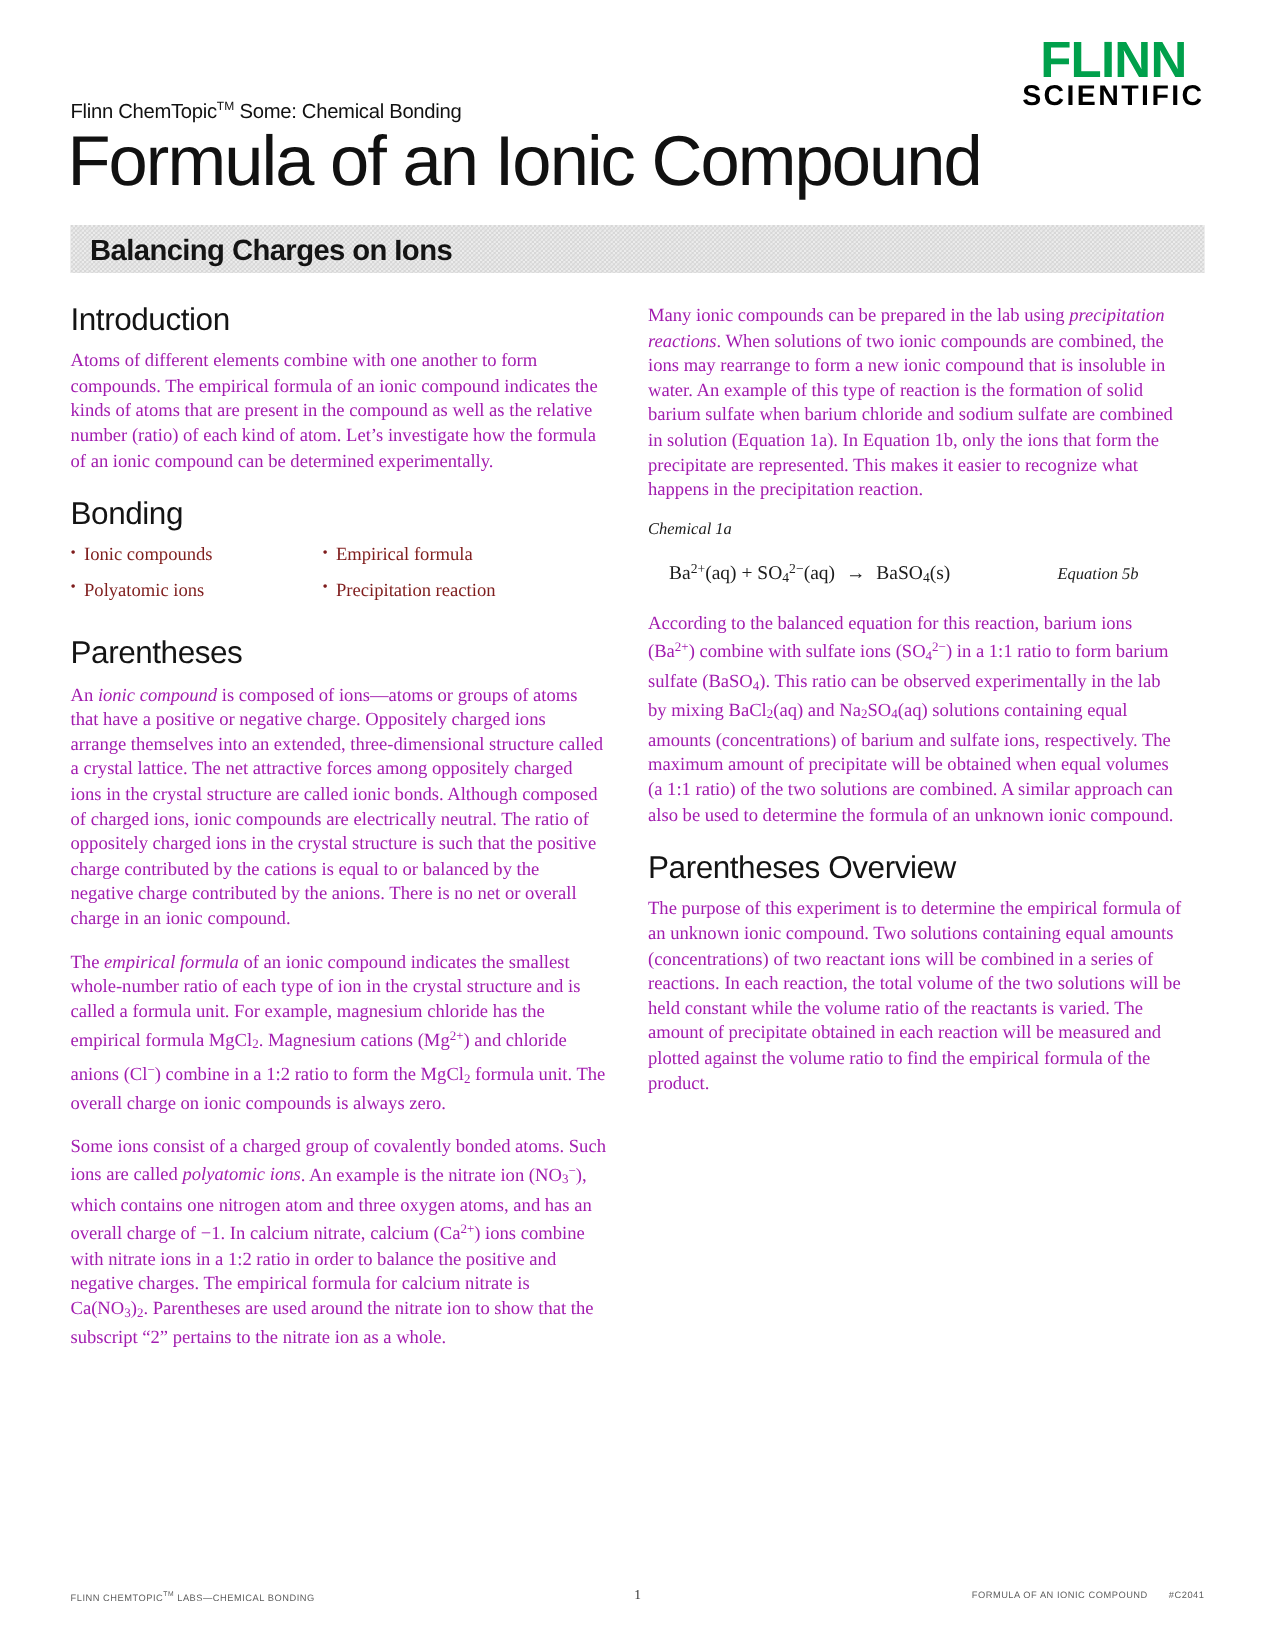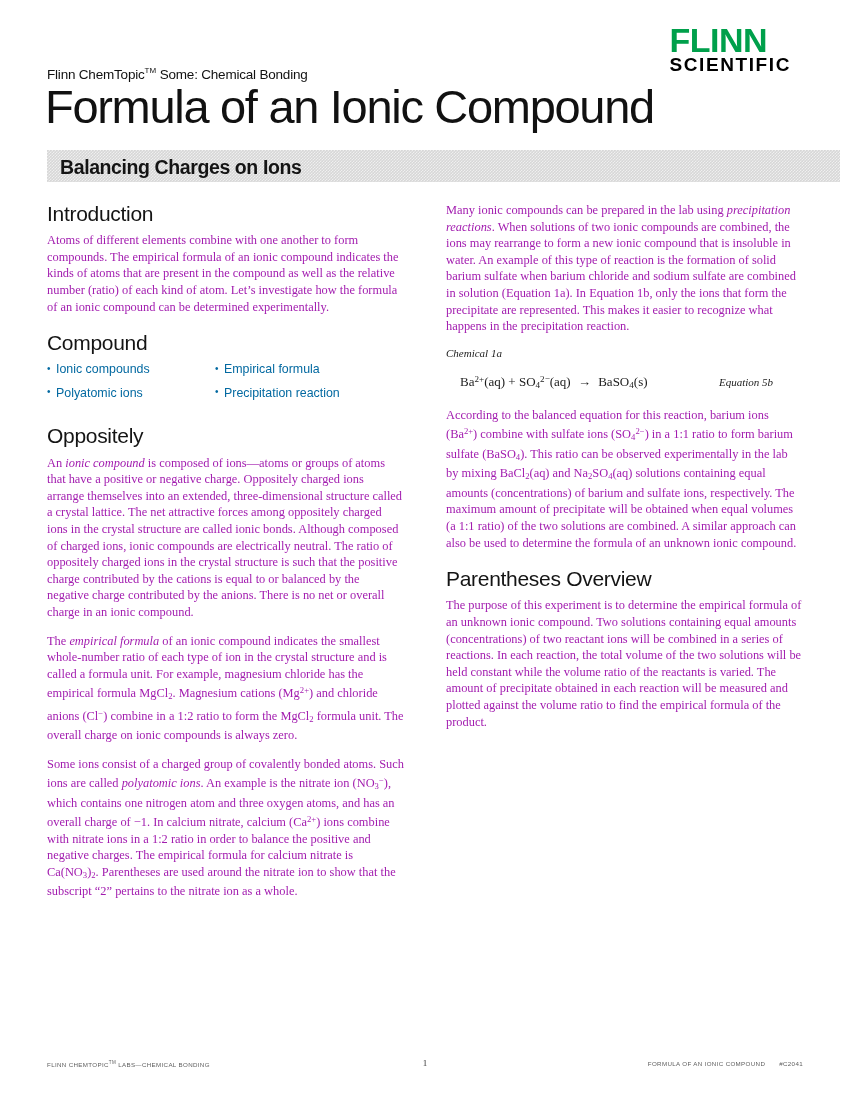--- a/index.html
+++ b/index.html
@@ -24,23 +24,23 @@
 
   
   .masthead {
     position: absolute;
     left: 47px;
     top: 26px;
     right: 47px;
   }
   .brand-logo {
     position: absolute;
-    right: 12px;
+    right: 0;
     top: 0;
-    text-align: left;
+    text-align: center;
     line-height: 0.86;
   }
   .brand-flinn {
     font-family: "Liberation Sans", sans-serif;
     font-weight: bold;
     font-size: 34px;
     letter-spacing: -0.5px;
     color: #00a04b;
     display: block;
   }
@@ -89,41 +89,40 @@
     left: 0;
     top: 124px;
     width: 756px;
     height: 32px;
     background: #d7d7d7;
     background-image:
       linear-gradient(45deg, rgba(255,255,255,.55) 25%, transparent 25%, transparent 75%, rgba(255,255,255,.55) 75%),
       linear-gradient(45deg, rgba(255,255,255,.55) 25%, transparent 25%, transparent 75%, rgba(255,255,255,.55) 75%);
     background-size: 3px 3px;
     background-position: 0 0, 1.5px 1.5px;
-    padding-left: 37px;
   }
   .band-text {
     position: absolute;
     left: 13px;
     top: 6px;
     font-family: "Liberation Sans", sans-serif;
     font-weight: bold;
     font-size: 19.5px;
     letter-spacing: -0.4px;
     color: #141414;
   }
 
   
   .cols {
     position: absolute;
     left: 47px;
     top: 202px;
     width: 756px;
     display: flex;
-    gap: 42px;
+    gap: 28px;
   }
   .col {
     width: 357px;
   }
 
   h2.section {
     font-family: "Liberation Sans", sans-serif;
     font-weight: normal;
     font-size: 21px;
     letter-spacing: -0.3px;
@@ -148,24 +147,24 @@
   sup { font-size: 0.7em; vertical-align: 0.45em; }
 
   
   .concepts {
     display: flex;
     gap: 18px;
     margin: 2px 0 0 0;
   }
   .concepts-col { width: 150px; }
   .concept-item {
-    font-family: Liberation Sans, sans-serif;
+    font-family: Liberation Serif, serif;
     font-size: 12.4px;
     line-height: 16.6px;
-    color: #0369a1;
+    color: #7f1d1d;
     margin-bottom: 7px;
     position: relative;
     padding-left: 9px;
   }
   .concept-item:before {
     content: "\2022";
     position: absolute;
     left: 0;
     top: -0.5px;
     font-size: 10px;
@@ -260,33 +259,33 @@
     </div>
   </div>
 
   <div class="cols">
 
     <div class="col">
 
       <h2 class="section">Introduction</h2>
       <p class="body">Atoms of different elements combine with one another to form compounds. The empirical formula of an ionic compound indicates the kinds of atoms that are present in the compound as well as the relative number (ratio) of each kind of atom. Let’s investigate how the formula of an ionic compound can be determined experimentally.</p>
 
-      <h2 class="section tight">Compound</h2>
+      <h2 class="section tight">Bonding</h2>
       <div class="concepts">
         <div class="concepts-col">
           <div class="concept-item">Ionic compounds</div>
           <div class="concept-item">Polyatomic ions</div>
         </div>
         <div class="concepts-col">
           <div class="concept-item">Empirical formula</div>
           <div class="concept-item">Precipitation reaction</div>
         </div>
       </div>
 
-      <h2 class="section tight">Oppositely</h2>
+      <h2 class="section tight">Parentheses</h2>
 
       <p class="body"><span>An </span><i>ionic compound</i><span> is composed of ions—atoms or groups of atoms that have a positive or negative charge. Oppositely charged ions arrange themselves into an extended, three-dimensional structure called a crystal lattice. The net attractive forces among oppositely charged ions in the crystal structure are called ionic bonds. Although composed of charged ions, ionic compounds are electrically neutral. The ratio of oppositely charged ions in the crystal structure is such that the positive charge contributed by the cations is equal to or balanced by the negative charge contributed by the anions. There is no net or overall charge in an ionic compound.</span></p>
 
       <p class="body"><span>The </span><i>empirical formula</i><span> of an ionic compound indicates the smallest whole-number ratio of each type of ion in the crystal structure and is called a formula unit. For example, magnesium chloride has the empirical formula MgCl<sub>2</sub>. Magnesium cations (Mg<sup>2+</sup>) and chloride anions (Cl<sup>−</sup>) combine in a 1:2 ratio to form the MgCl<sub>2</sub> formula unit. The overall charge on ionic compounds is always zero.</span></p>
 
       <p class="body"><span>Some ions consist of a charged group of covalently bonded atoms. Such ions are called </span><i>polyatomic ions</i><span>. An example is the nitrate ion (NO<sub>3</sub><sup>−</sup>), which contains one nitrogen atom and three oxygen atoms, and has an overall charge of −1. In calcium nitrate, calcium (Ca<sup>2+</sup>) ions combine with nitrate ions in a 1:2 ratio in order to balance the positive and negative charges. The empirical formula for calcium nitrate is Ca(NO<sub>3</sub>)<sub>2</sub>. Parentheses are used around the nitrate ion to show that the subscript “2” pertains to the nitrate ion as a whole.</span></p>
 
     </div>
 
     <div class="col">

